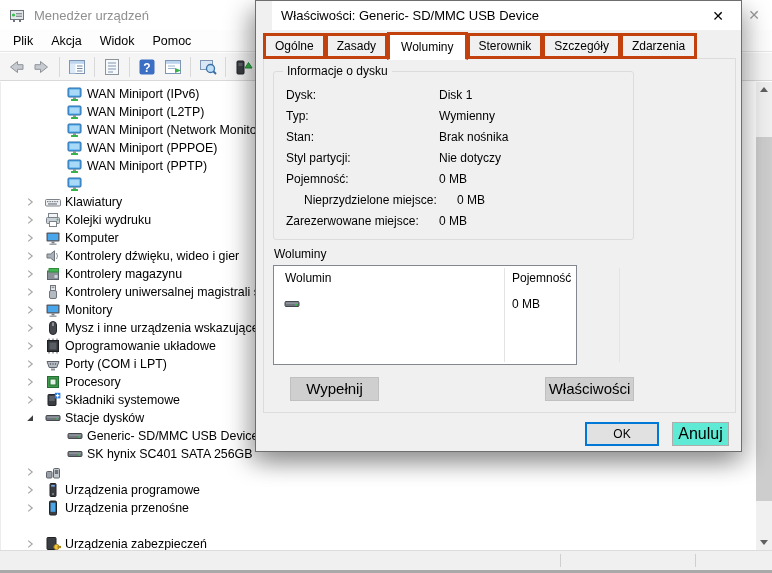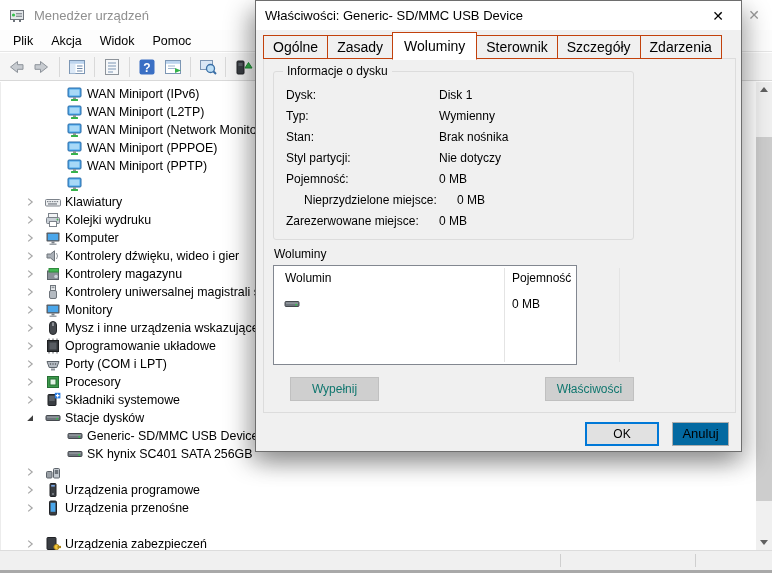--- a/index.html
+++ b/index.html
@@ -38,48 +38,48 @@
   .vs-down::after{top:6px;border-top:5px solid #606060}
   .vs-thumb{position:absolute;left:0;width:16px;top:55px;height:364px;background:#cdcdcd}
 
   
   .statusbar{position:absolute;left:0;right:0;bottom:3px;height:20px;background:#f0f0f0;border-top:1px solid #dcdcdc}
   .status-div{position:absolute;top:3px;bottom:3px;width:1px;background:#cfcfcf}
   .win-bottom{position:absolute;left:0;right:0;bottom:0;height:3px;background:#a9a9a9}
 
   
   .dialog{position:absolute;left:255px;top:0;width:487px;height:452px;background:#f0f0f0;border:1px solid #6e6e6e;box-shadow:-8px 10px 22px rgba(0,0,0,.30),8px 10px 22px rgba(0,0,0,.22)}
-  .dlg-titlebar{position:absolute;top:0;left:0;right:0;height:29px;background:#fff}
+  .dlg-titlebar{position:absolute;top:0;left:16px;right:0;height:29px;background:#fff}
   .dlg-title{position:absolute;left:9px;top:7px;font-size:13px;white-space:nowrap}
   .dlg-close{position:absolute;right:12px;top:4px;width:22px;height:22px;text-align:center;line-height:22px;font-size:14px;color:#000}
   .tabs{position:absolute;left:7px;top:36px;height:22px;display:flex;align-items:flex-end;z-index:3}
-  .tab{font-size:14px;padding:3px 9px;background:#f0f0f0;border:1px solid #c2410c;margin-right:-1px;position:relative;white-space:nowrap}
+  .tab{font-size:12px;padding:3px 9px;background:#f0f0f0;border:3px solid #c2410c;margin-right:-1px;position:relative;white-space:nowrap}
   .tab.selected{background:#fff;padding:5px 11px;margin-top:-4px;margin-bottom:-1px;z-index:4;border-bottom:1px solid #fff}
   .tab-page{position:absolute;left:7px;top:57px;width:473px;height:355px;border:1px solid #dcdcdc;background:#f0f0f0;z-index:1}
 
   .groupbox{position:absolute;left:17px;top:70px;width:361px;height:169px;border:1px solid #dcdcdc;border-radius:3px;z-index:2}
   .legend{position:absolute;left:9px;top:-8px;background:#f0f0f0;padding:0 4px;font-size:12px;white-space:nowrap}
   .irow{position:absolute;left:12px;right:8px;height:21px;font-size:12px}
   .ilabel{position:absolute;left:0;top:3px;white-space:nowrap}
   .ivalue{position:absolute;left:153px;top:3px;white-space:nowrap}
 
   .vol-label{position:absolute;left:18px;top:246px;font-size:12px;z-index:2}
   .vol-list{position:absolute;left:17px;top:264px;width:304px;height:100px;background:#fff;border:1px solid #828790;z-index:2}
   .vol-col1{position:absolute;left:11px;top:5px;font-size:12px}
   .vol-col2{position:absolute;left:238px;top:5px;font-size:12px}
   .vdiv{position:absolute;top:2px;bottom:2px;width:1px;background:#e4e4e4}
   .vol-row{position:absolute;left:0;right:0;top:28px;height:20px}
   .vol-row .t-icon{left:10px;top:2px}
   .vol-cap{position:absolute;left:238px;top:3px;font-size:12px}
 
-  .act-btn{position:absolute;top:376px;width:89px;height:24px;background:#cfcfcf;border:1px solid #c0c0c0;color:#0f766e;font-size:12px;text-align:center;line-height:22px;z-index:2}
+  .act-btn{position:absolute;top:376px;width:89px;height:24px;background:#cfcfcf;border:1px solid #c0c0c0;color:#000000;font-size:15px;text-align:center;line-height:22px;z-index:2}
   .act-fill{left:34px}
   .act-props{left:289px}
   .ok-btn{position:absolute;left:329px;top:421px;width:74px;height:24px;background:#e1e1e1;border:2px solid #0078d7;font-size:12px;text-align:center;line-height:20px;z-index:2}
-  .cancel-btn{position:absolute;left:416px;top:421px;width:57px;height:24px;background:#0369a1;border:1px solid #adadad;font-size:13px;text-align:center;line-height:22px;z-index:2}
+  .cancel-btn{position:absolute;left:416px;top:421px;width:57px;height:24px;background:#5eead4;border:1px solid #adadad;font-size:16px;text-align:center;line-height:22px;z-index:2}
 </style>
 </head>
 <body>
 
 <div id="stage">
 
   <div class="titlebar">
     <span class="app-icon" id="appIcon">
         <svg viewBox="0 0 16 16">
           <rect x="1.5" y="3.5" width="13" height="9" fill="#e3e7ea" stroke="#6e747b"></rect>

